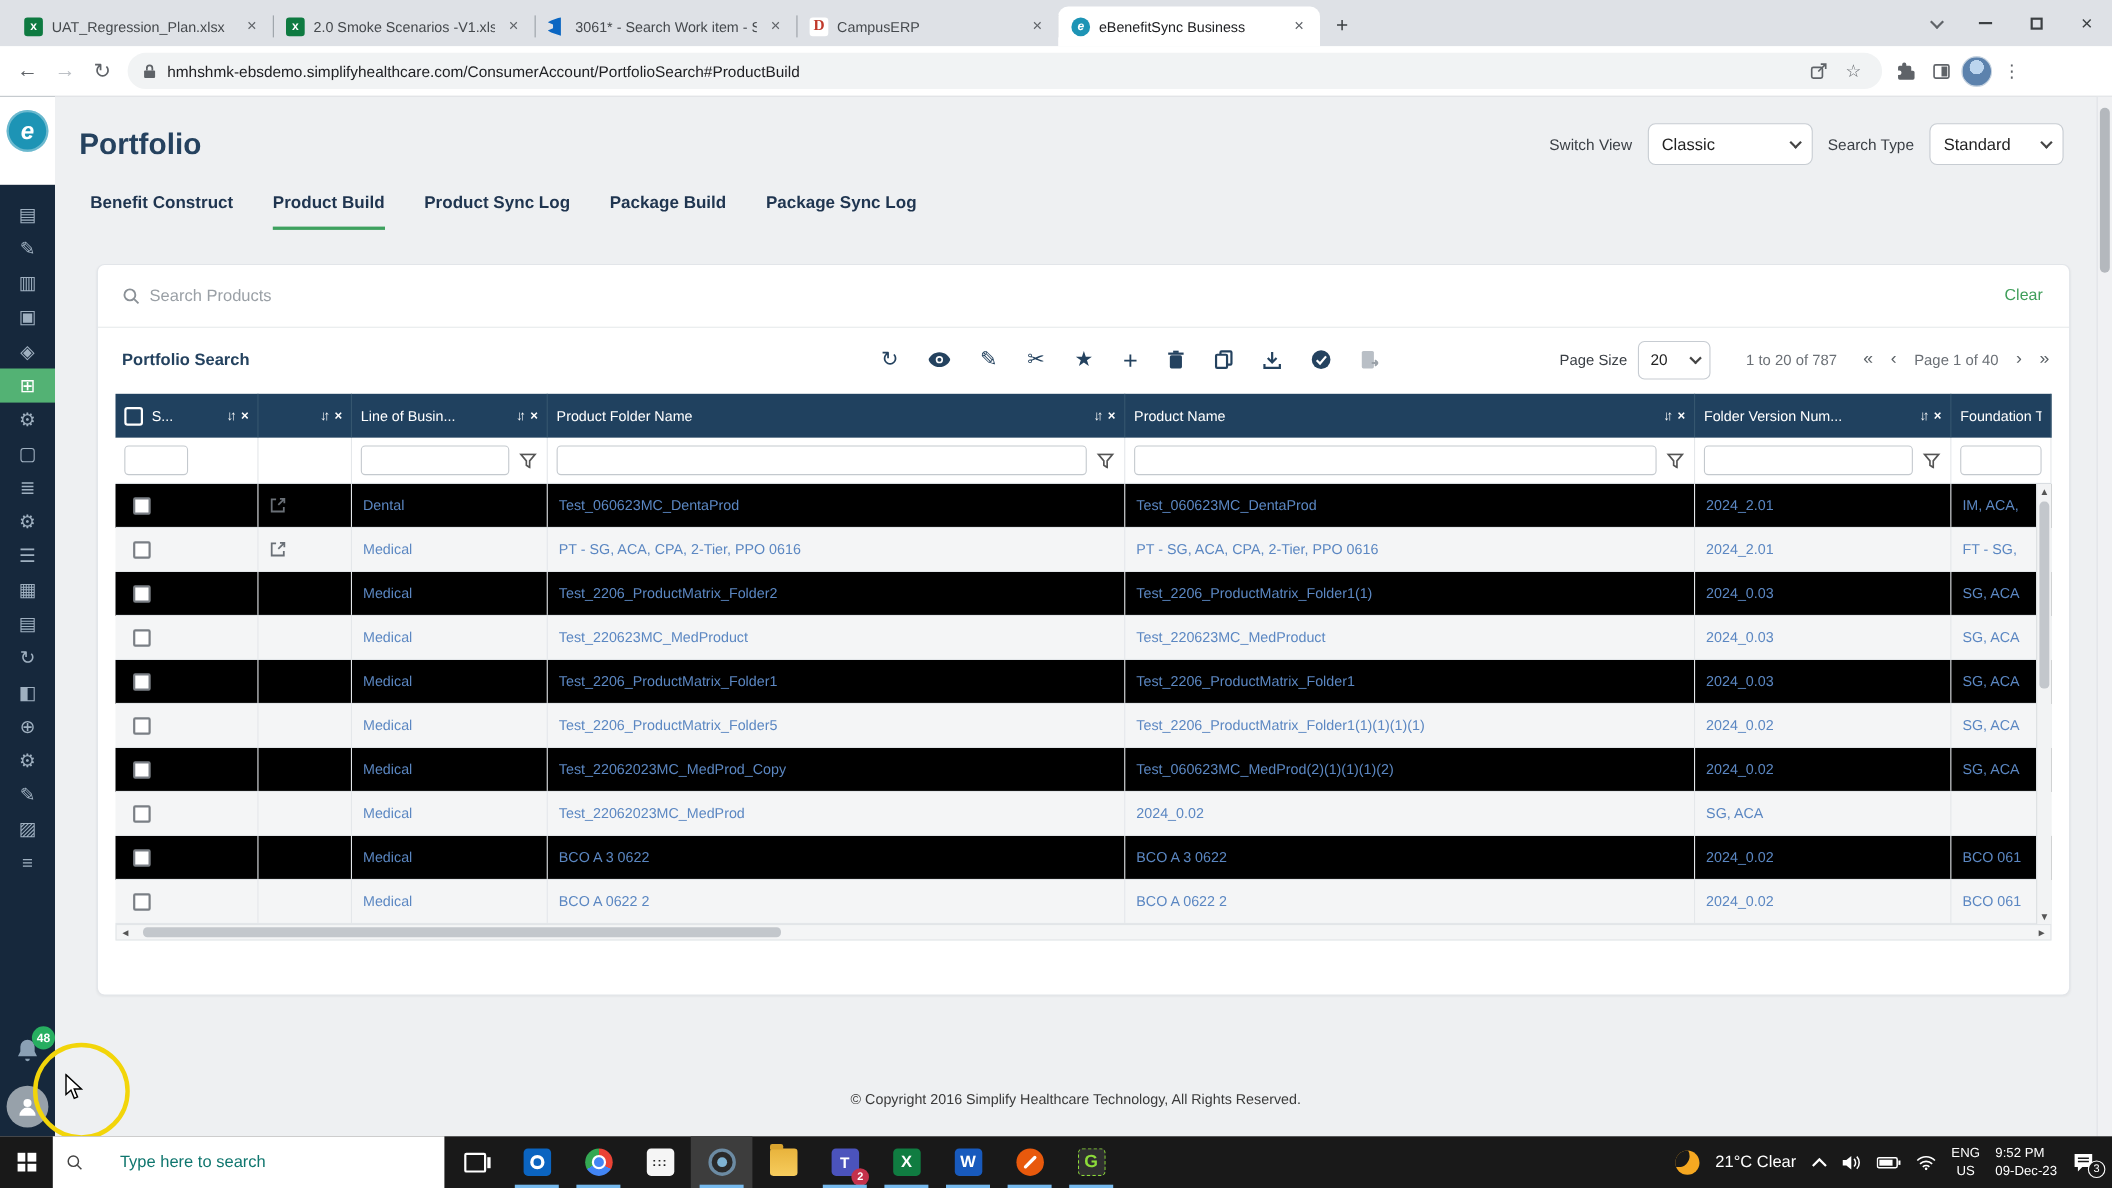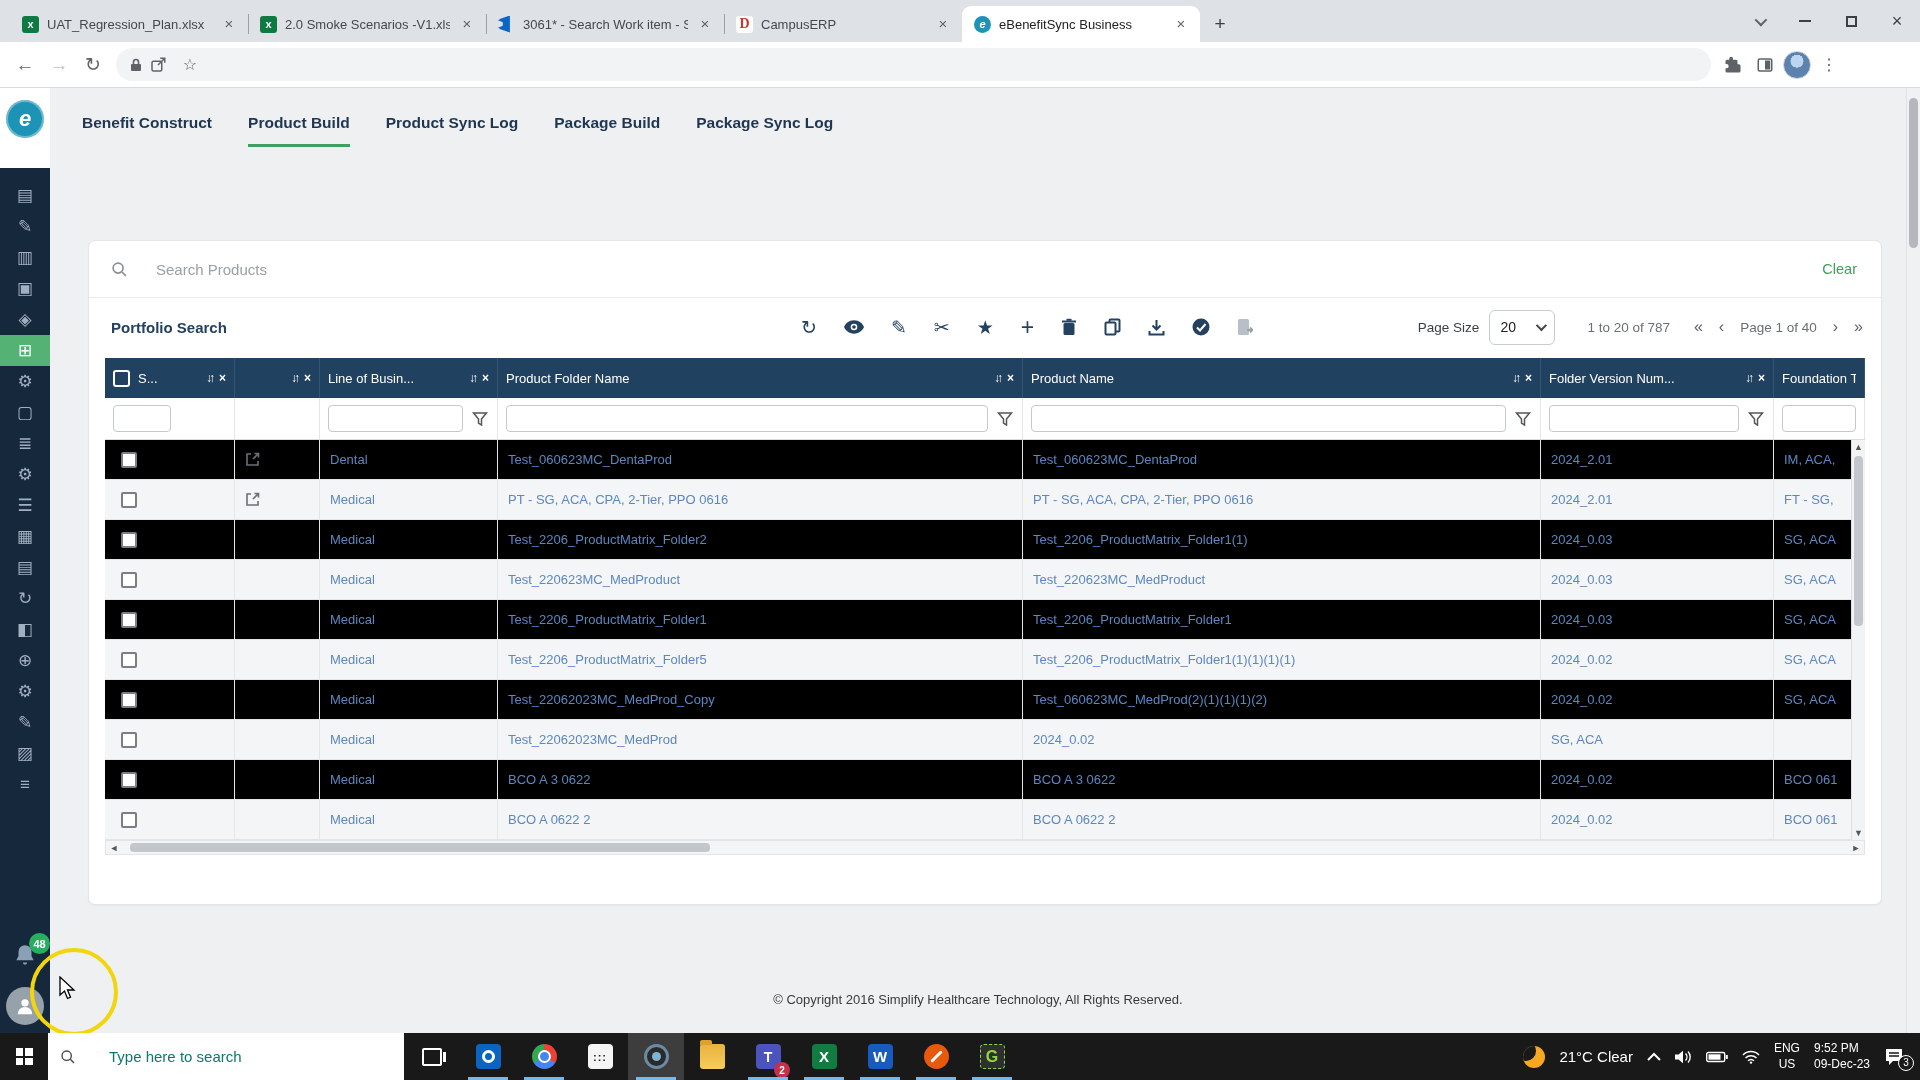--- a/index.html
+++ b/index.html
@@ -62,21 +62,21 @@
   .hdr-select { height:38px; background:#fff; border:1px solid #c7ccd2; border-radius:7px; display:flex; align-items:center; justify-content:space-between; padding:0 12px; font-size:15px; color:#222; }
   .hdr-select.w-classic { width:150px; } .hdr-select.w-standard { width:122px; }
   .sel-chev { width:8px; height:8px; border-right:2px solid #444; border-bottom:2px solid #444; transform:rotate(45deg) translateY(-2px); }
 
   .nav-tabs { display:flex; gap:36px; padding:26px 0 0 32px; }
   .nav-tab { font-size:15.5px; font-weight:bold; color:#1f3550; padding-bottom:12px; border-bottom:3px solid transparent; }
   .nav-tab.active { border-bottom-color:#3ea15f; }
 
   .card { position:absolute; left:38px; right:24px; top:152px; height:665px; background:#fff; border:1px solid #e2e5e9; border-radius:7px; box-shadow:0 1px 2px rgba(0,0,0,.04); }
   .search-row { height:57px; display:flex; align-items:center; padding:0 24px 0 22px; border-bottom:1px solid #e7eaec; }
-  .search-input { flex:1; border:none; outline:none; font-size:15px; color:#333; margin-left:28px; font-family:"Liberation Sans",sans-serif; }
+  .search-input { flex:1; border:none; outline:none; font-size:15px; color:#333; margin-left:8px; font-family:"Liberation Sans",sans-serif; }
   .search-input::placeholder { color:#9aa0a6; }
   .clear-link { color:#3f9e5a; font-size:14.5px; }
 
   .grid-toolbar { height:58px; display:flex; align-items:center; padding:0 18px 0 22px; }
   .gt-title { font-size:15px; color:#24425f; font-weight:bold; width:690px; }
   .gt-icons { display:flex; align-items:center; gap:27px; }
   .gt-ic { color:#24425f; font-size:19px; line-height:1; display:flex; align-items:center; }
   .gt-ic.disabled { color:#b9bfc6; }
   .gt-right { margin-left:auto; display:flex; align-items:center; gap:10px; }
   .ps-label { font-size:13.5px; color:#3a3f45; }
@@ -200,20 +200,21 @@
 
   <div class="btoolbar">
     <div class="navbtn">←</div>
     <div class="navbtn dis">→</div>
     <div class="navbtn">↻</div>
     <div class="urlbar">
       <svg class="ic" width="12" height="14" viewBox="0 0 12 14">
           <rect x="1" y="6" width="10" height="7" rx="1" fill="#5f6368"></rect>
           <path d="M3.5 6 V4 a2.5 2.5 0 0 1 5 0 V6" fill="none" stroke="#5f6368" stroke-width="1.6"></path>
         </svg>
+      <span class="urltext">hmhshmk-ebsdemo.simplifyhealthcare.com/ConsumerAccount/PortfolioSearch#ProductBuild</span>
       <span class="tbicon">
         <svg class="ic" width="18" height="18" viewBox="0 0 24 24" fill="none" stroke="#5f6368" stroke-width="2">
             <rect x="4" y="7" width="13" height="13" rx="2"></rect>
             <path d="M12 12 L21 3 M15 3 h6 v6"></path>
           </svg>
       </span>
       <span class="tbicon">☆</span>
     </div>
     <span class="tbicon">
       <svg class="ic" width="18" height="18" viewBox="0 0 24 24" fill="#5f6368">
@@ -316,20 +317,35 @@
         </div>
       </div>
     </div>
 
     <div class="click-ring"></div>
     <svg class="cursor" width="22" height="26" viewBox="0 0 22 26">
         <path d="M4 1 L4 19 L8.5 15 L11.5 22.5 L14.5 21.2 L11.5 14 L18 14 Z" fill="#fff" stroke="#000" stroke-width="1.3"></path>
       </svg>
 
     <div class="main">
+      <div class="page-header">
+        <div class="page-title">Portfolio</div>
+        <div class="hdr-controls">
+          <span class="hdr-label">Switch View</span>
+          <div class="hdr-select w-classic">
+            <span>Classic</span>
+            <span class="sel-chev"></span>
+          </div>
+          <span class="hdr-label">Search Type</span>
+          <div class="hdr-select w-standard">
+            <span>Standard</span>
+            <span class="sel-chev"></span>
+          </div>
+        </div>
+      </div>
 
       <div class="nav-tabs">
         <div class="nav-tab">Benefit Construct</div>
           <div class="nav-tab active">Product Build</div>
           <div class="nav-tab">Product Sync Log</div>
           <div class="nav-tab">Package Build</div>
           <div class="nav-tab">Package Sync Log</div>
       </div>
 
       <div class="card">

